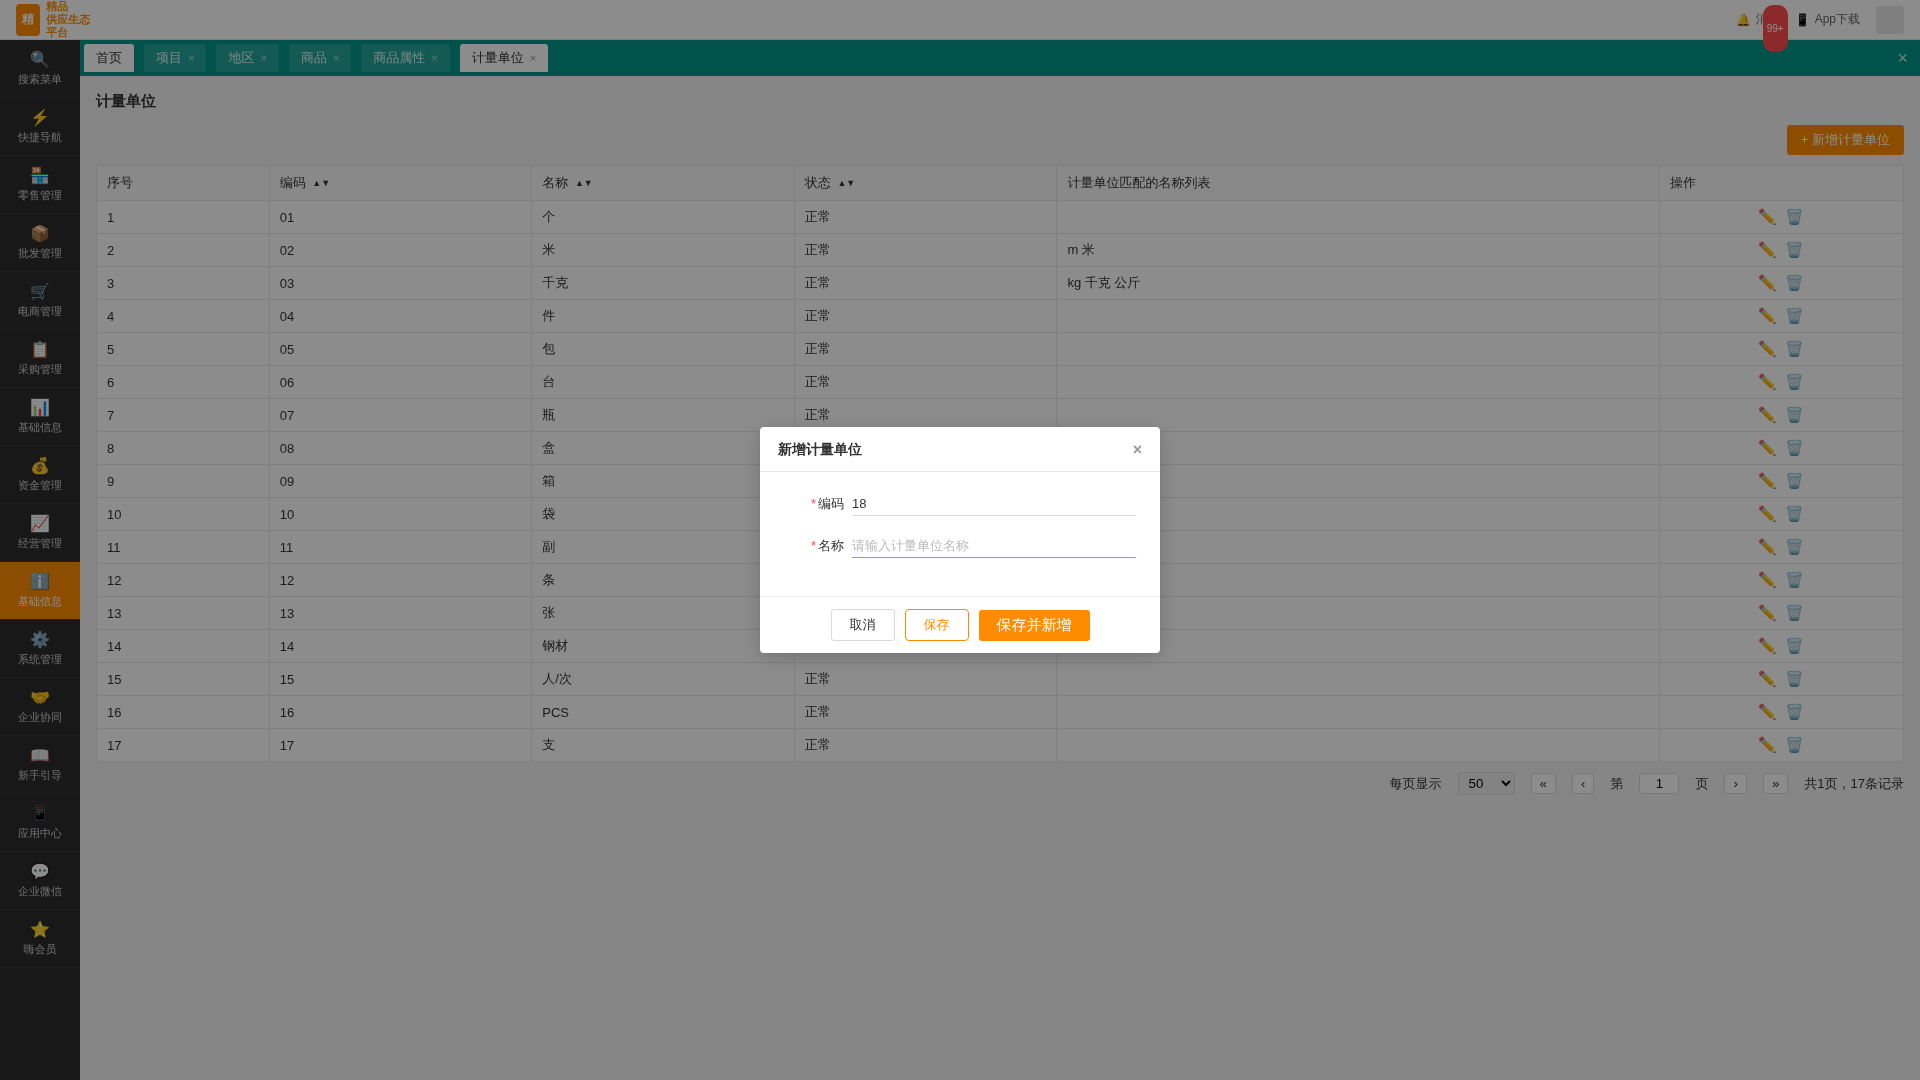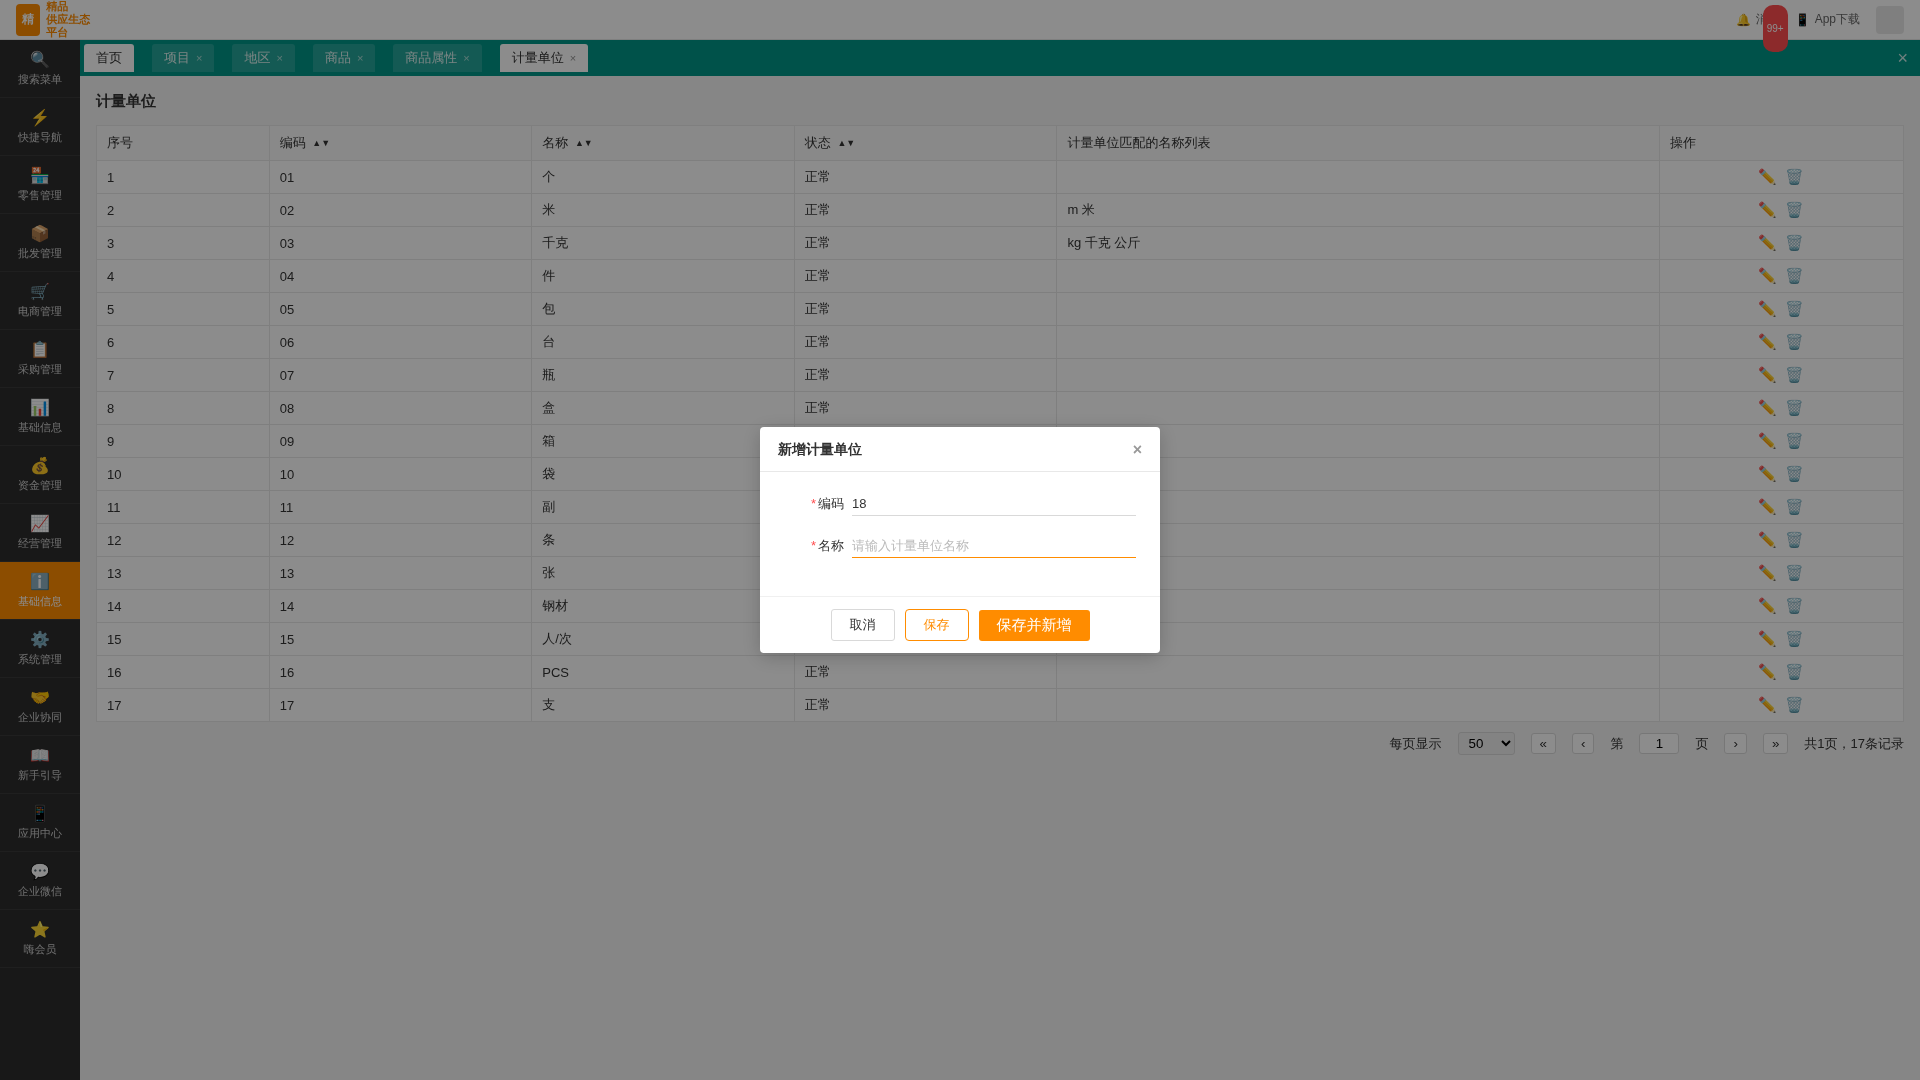--- a/index.html
+++ b/index.html
@@ -58,21 +58,21 @@
     
     .main-content { flex: 1; display: flex; flex-direction: column; overflow: hidden; }
 
     
     .tab-bar {
       background: #009688;
       display: flex;
       align-items: center;
       height: 36px;
       padding: 0 4px;
-      gap: 18px;
+      gap: 10px;
     }
     .tab {
       display: flex; align-items: center; gap: 4px;
       padding: 0 12px;
       height: 28px;
       border-radius: 3px 3px 0 0;
       cursor: pointer;
       font-size: 13px;
       color: rgba(255,255,255,0.85);
       background: rgba(255,255,255,0.15);
@@ -279,20 +279,23 @@
       <div class="tab active" style="background:#fff; color:#333;">
         <span>计量单位</span>
         <span class="close-btn" style="color:#666;">×</span>
       </div>
       <div class="tab-close-all">×</div>
     </div>
 
     <div class="page-content">
       <div class="page-title">计量单位</div>
 
+      <div class="page-toolbar">
+        <button class="btn-add">+ 新增计量单位</button>
+      </div>
 
       <table class="data-table">
         <thead>
           <tr>
             <th>序号</th>
             <th>编码 <span class="sort-arrows">▲▼</span></th>
             <th>名称 <span class="sort-arrows">▲▼</span></th>
             <th>状态 <span class="sort-arrows">▲▼</span></th>
             <th>计量单位匹配的名称列表</th>
             <th>操作</th>

